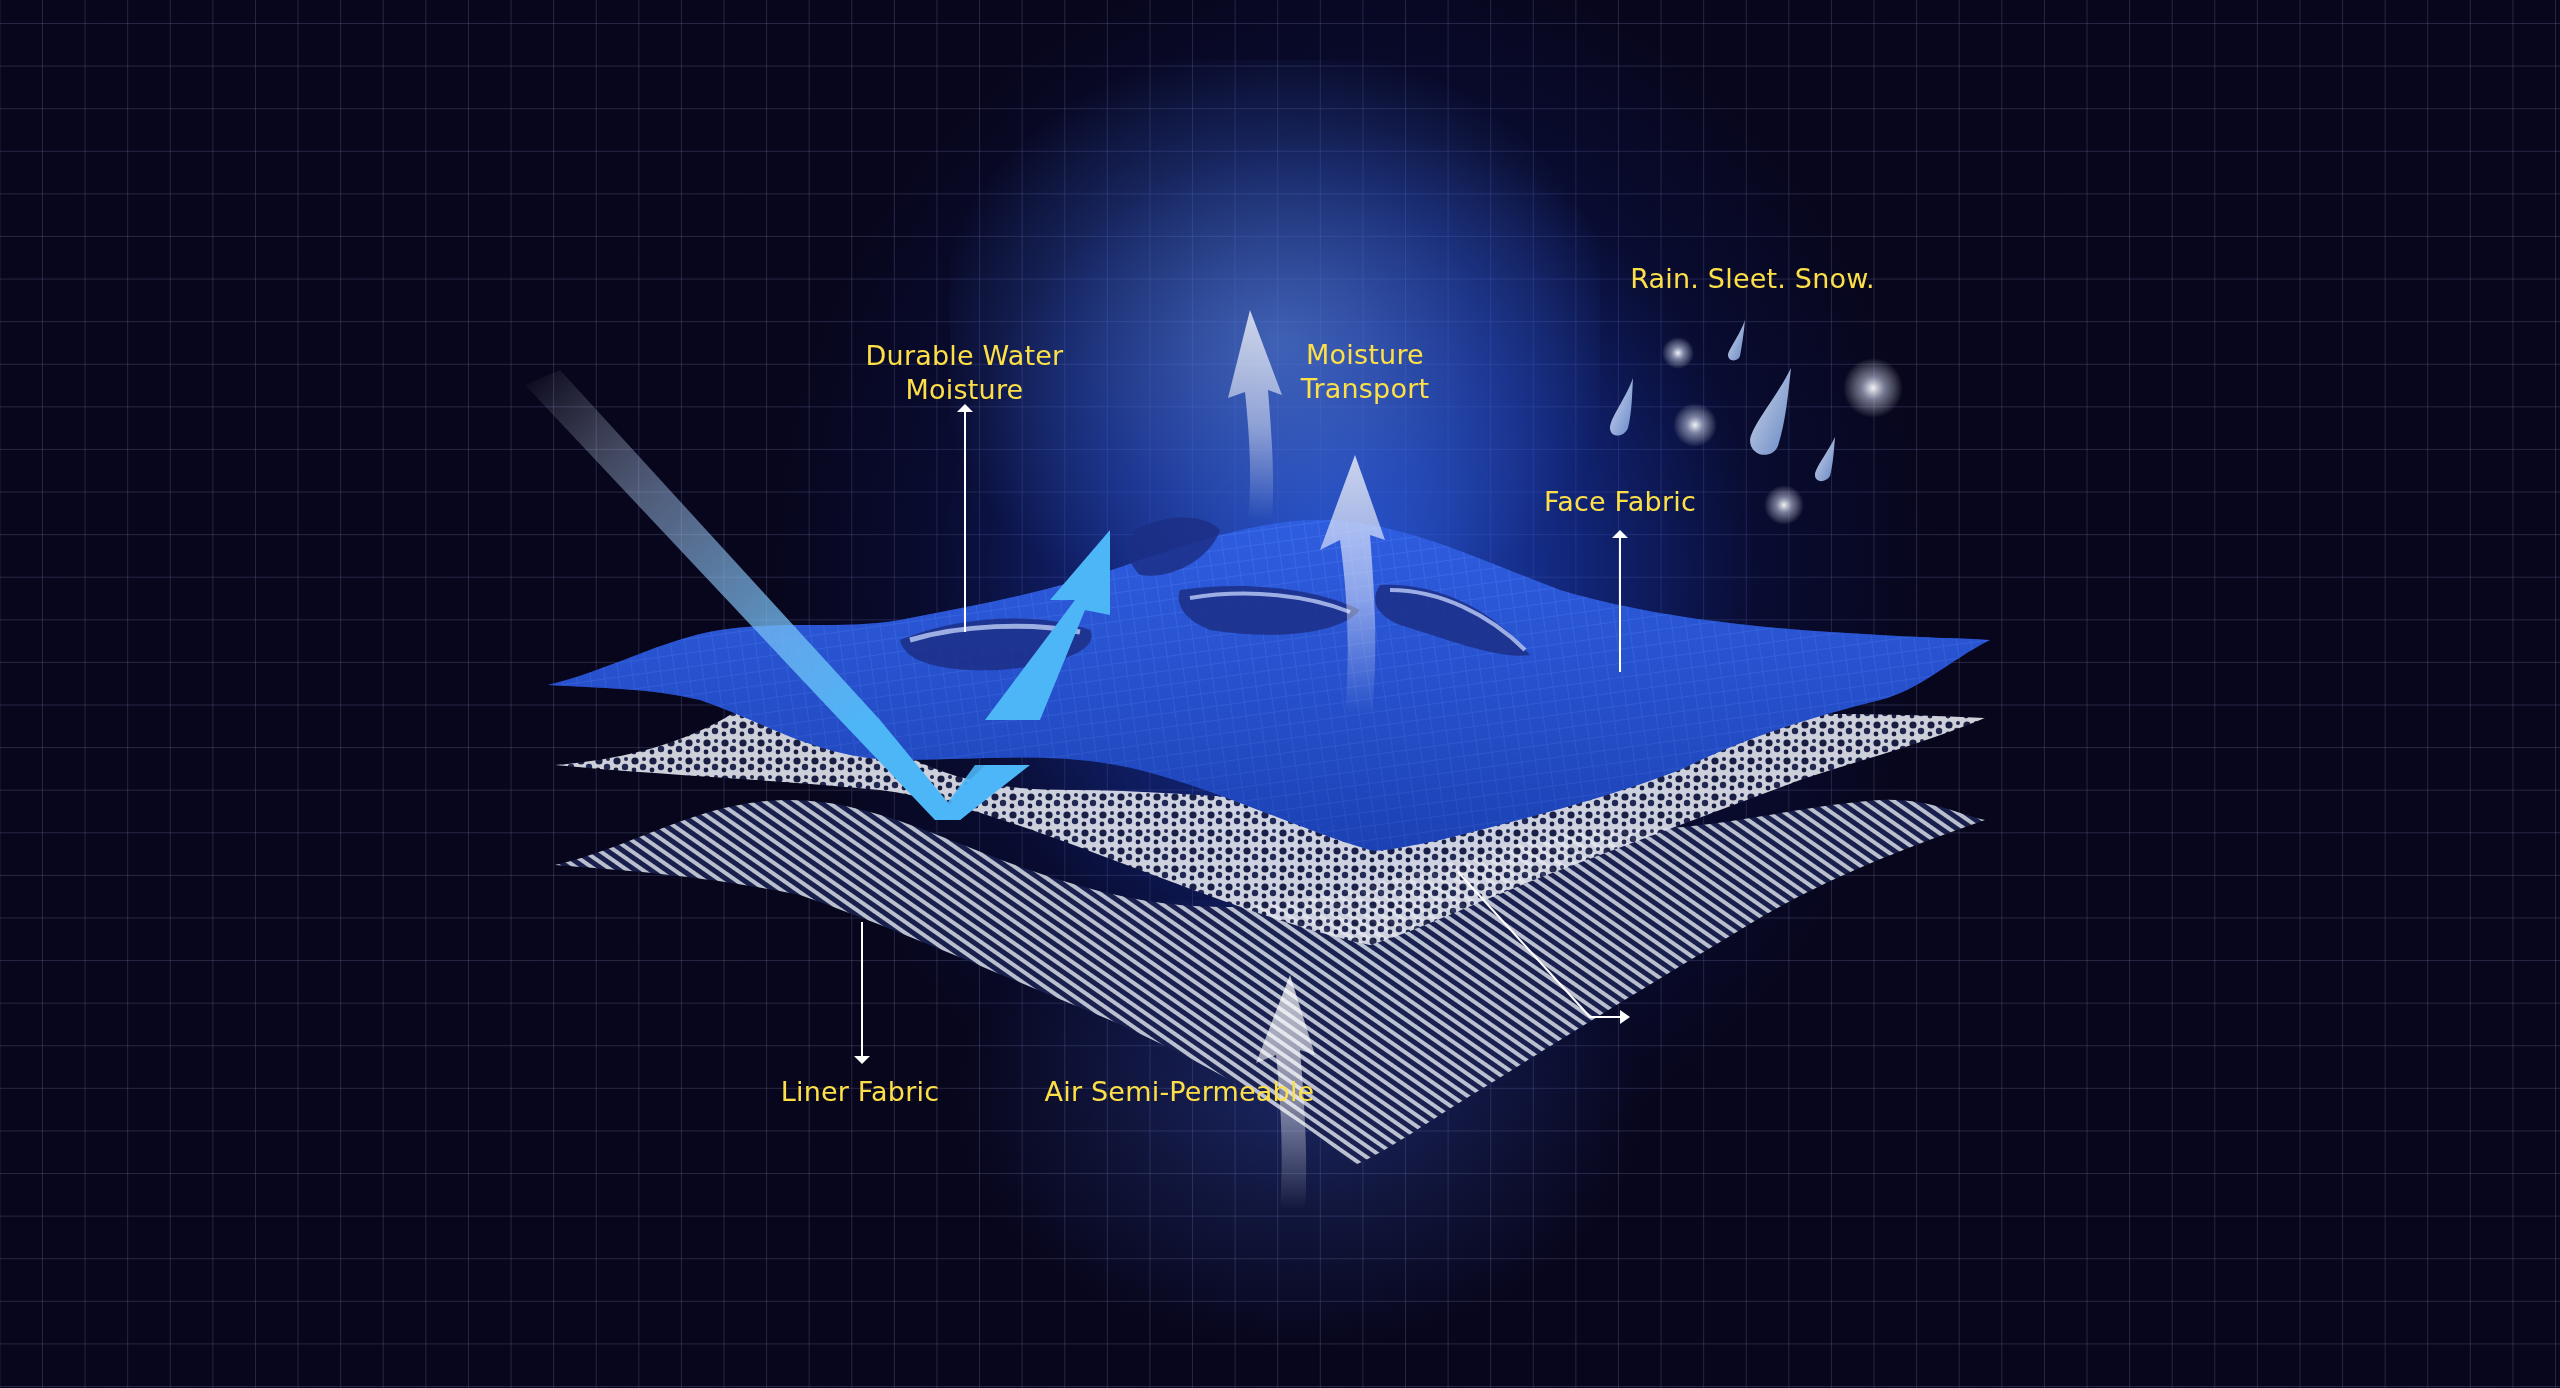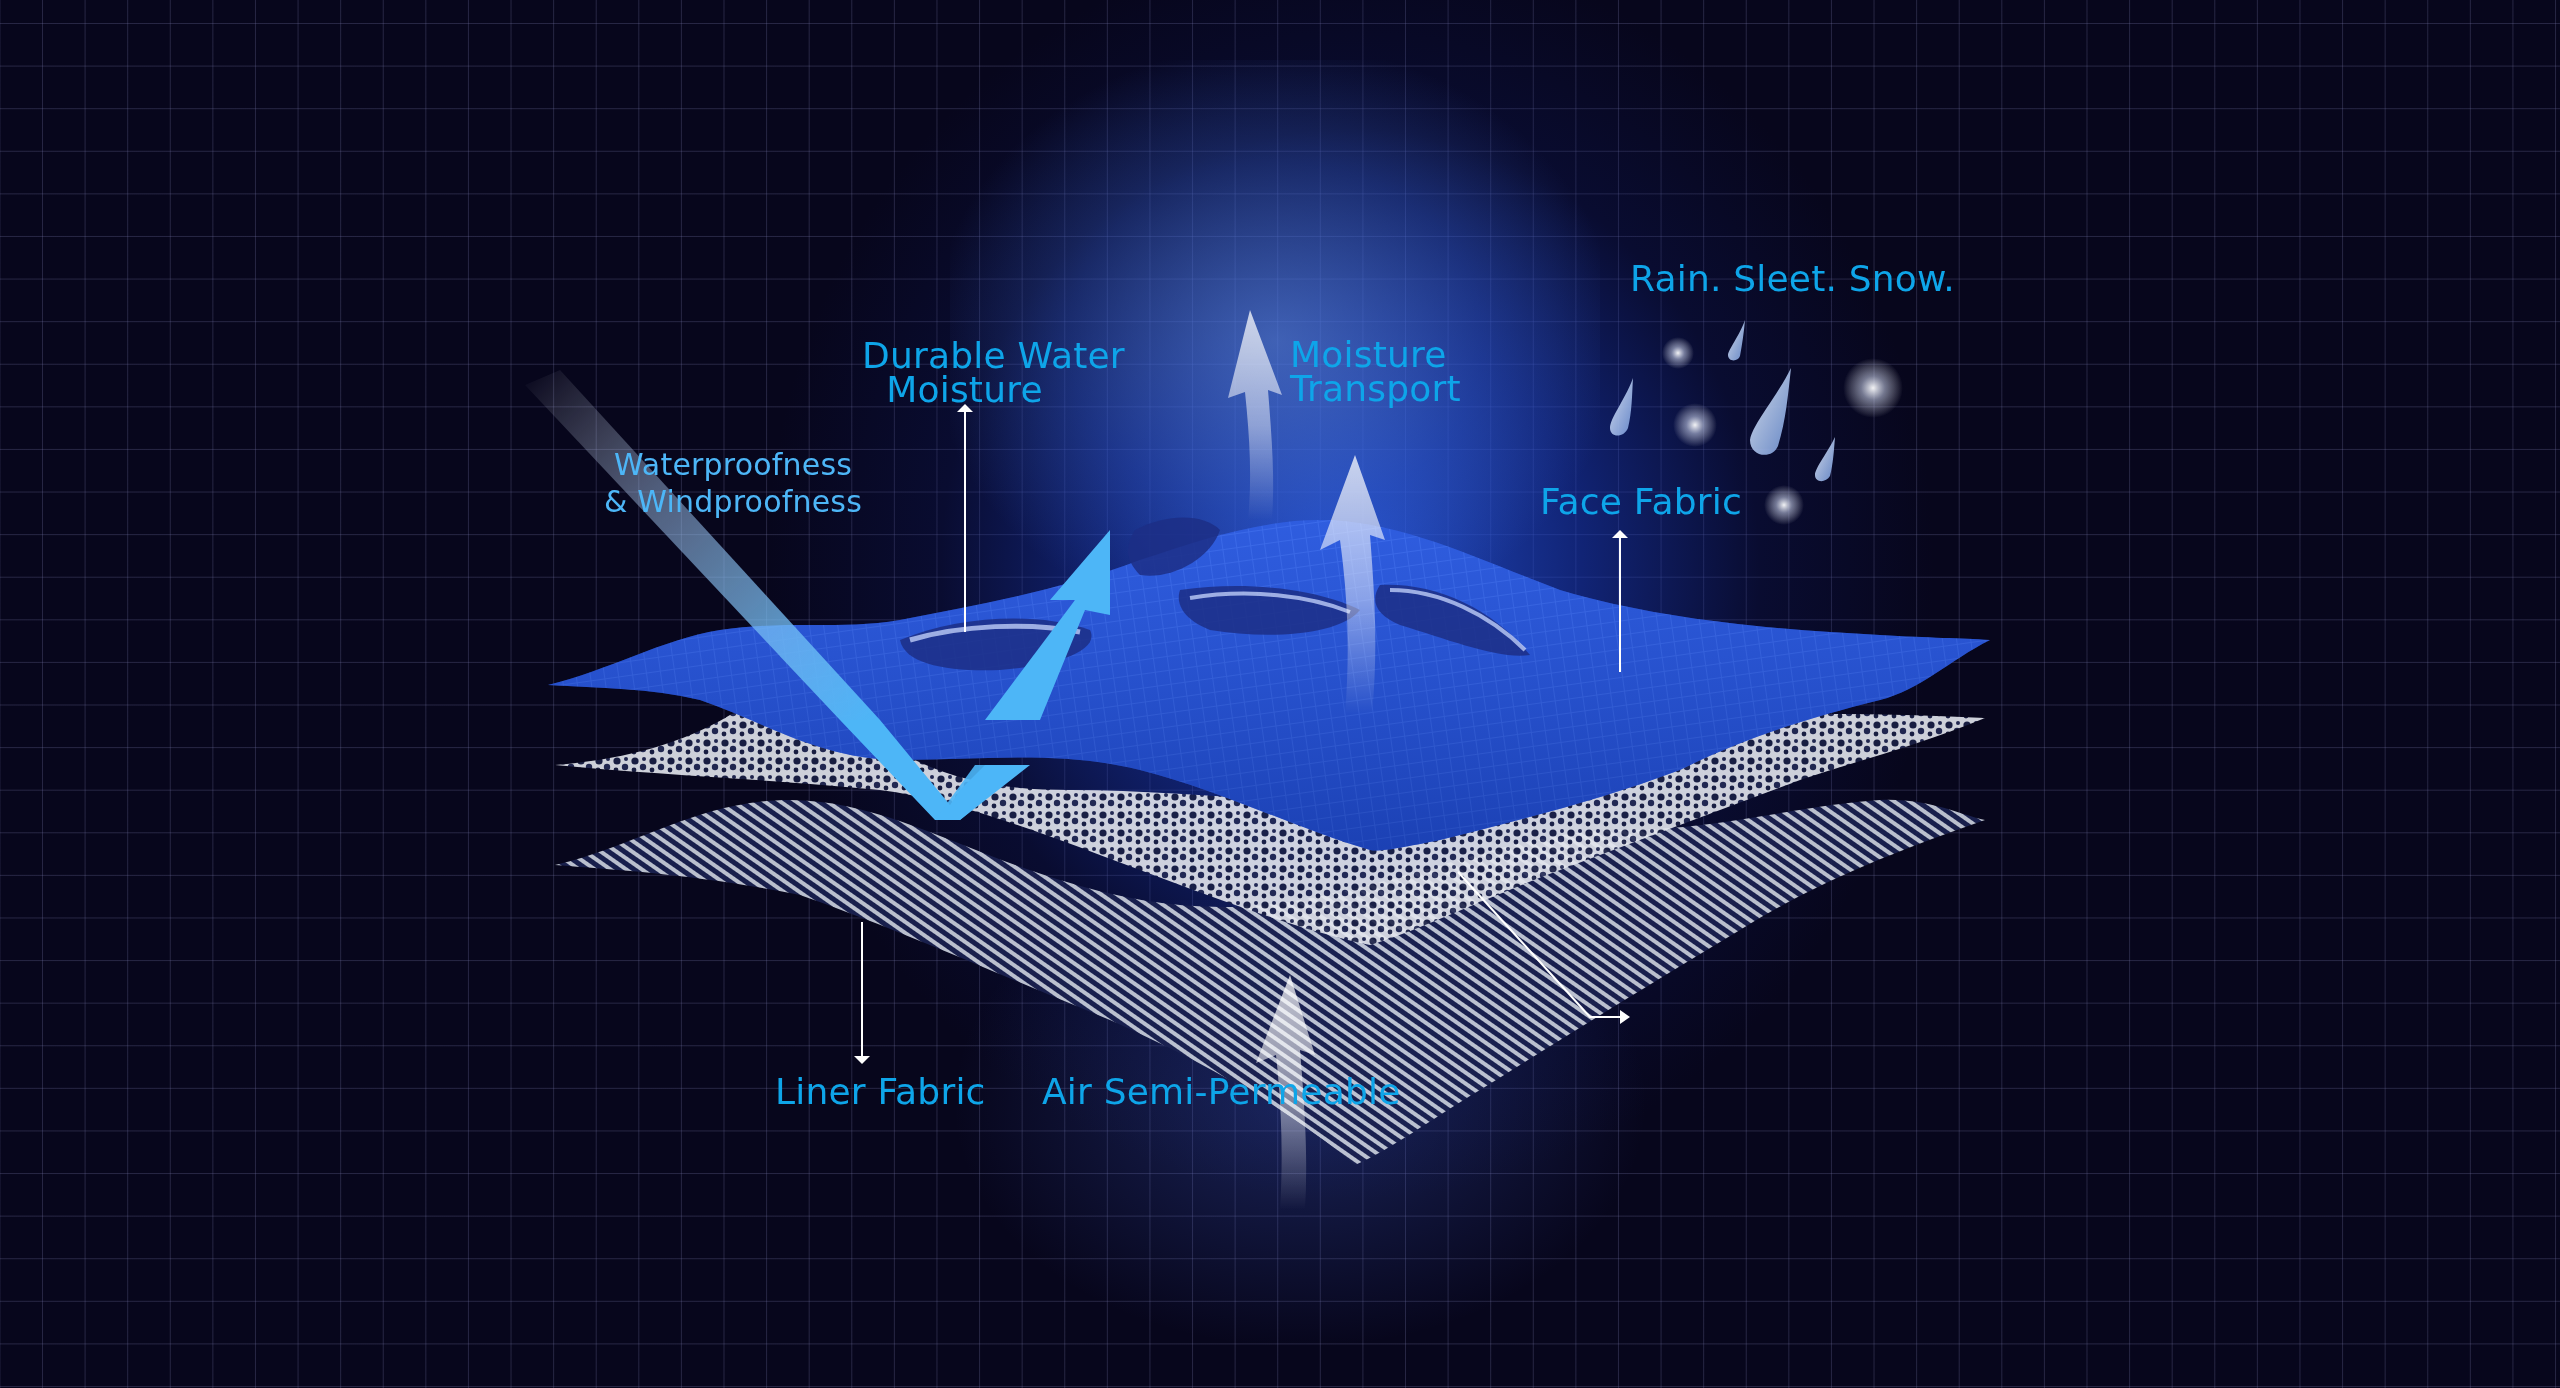--- a/index.html
+++ b/index.html
@@ -25,21 +25,21 @@
   .glow-top {
     position: absolute; left: 950px; top: 60px; width: 650px; height: 560px;
     background: radial-gradient(ellipse at 50% 50%, rgba(120,170,255,0.45) 0%, rgba(70,120,240,0.25) 45%, rgba(0,0,0,0) 75%);
   }
   .glow-bottom {
     position: absolute; left: 950px; top: 900px; width: 700px; height: 450px;
     background: radial-gradient(ellipse at 50% 45%, rgba(60,90,200,0.35) 0%, rgba(0,0,0,0) 70%);
   }
   svg.art { position: absolute; left: 0; top: 0; }
   .label {
-    position: absolute; color: #0ea5e9; font-size: 36px; line-height: 34px;
+    position: absolute; color: #fde047; font-size: 27px; line-height: 34px;
     text-align: center; white-space: nowrap; letter-spacing: 0.2px;
   }
   .label.accent { color: #4db6f7; font-size: 30px; line-height: 37px; }
 </style>
 </head>
 <body>
 
 <div class="stage">
   <div class="grid"></div>
   <div class="glow-main"></div>
@@ -148,24 +148,20 @@
     <div>Moisture</div>
   </div>
 
   <div class="label" style="left:1290px; top:308px; width:150px;margin-top:30px;">
     <div>Moisture</div>
     <div>Transport</div>
   </div>
 
   <div class="label" style="left:1630px; top:262px; width:245px;">Rain. Sleet. Snow.</div>
 
-  <div class="label accent" style="left:598px; top:446px; width:270px;">
-    <div>Waterproofness</div>
-    <div>&amp; Windproofness</div>
-  </div>
 
   <div class="label" style="left:1540px; top:485px; width:160px;">Face Fabric</div>
 
   <div class="label" style="left:775px; top:1075px; width:170px;">Liner Fabric</div>
 
   <div class="label" style="left:995px; top:1075px; width:275px;margin-left:47px;">Air Semi-Permeable</div>
 
 </div>
 
 </body></html>

